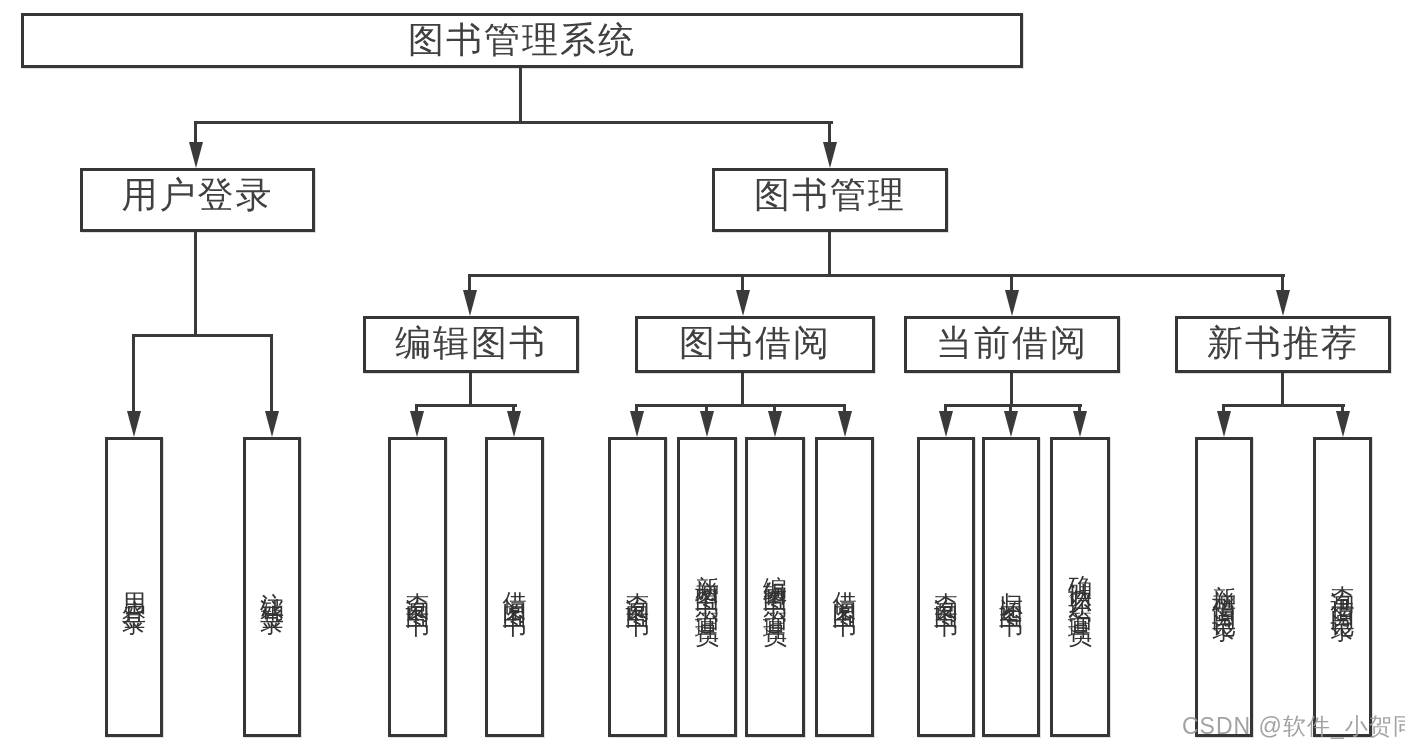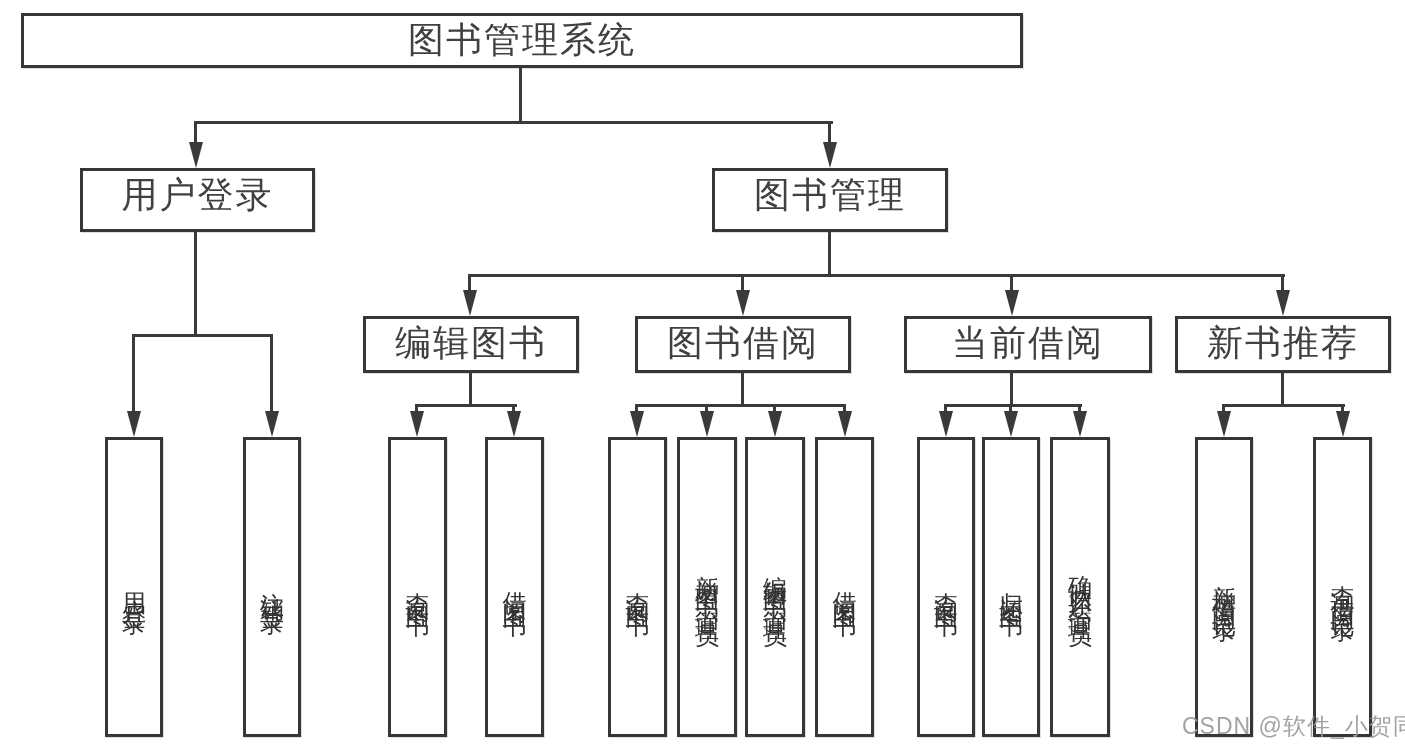--- a/index.html
+++ b/index.html
@@ -91,24 +91,24 @@
   <div class="ln" style="left:1010px;top:274px;width:3px;height:20px"></div>
   <div class="ln" style="left:1281px;top:274px;width:3px;height:20px"></div>
   <div class="ar" style="left:463px;top:290px"></div>
   <div class="ar" style="left:736px;top:290px"></div>
   <div class="ar" style="left:1005px;top:290px"></div>
   <div class="ar" style="left:1276px;top:290px"></div>
 
   <div class="box" style="left:363px;top:316px;width:216px;height:57px">
     <span>编辑图书</span>
   </div>
-  <div class="box" style="left:635px;top:316px;width:216px;height:57px">
+  <div class="box" style="left:635px;top:316px;width:240px;height:57px">
     <span>图书借阅</span>
   </div>
-  <div class="box" style="left:904px;top:316px;width:248px;height:57px">
+  <div class="box" style="left:904px;top:316px;width:216px;height:57px">
     <span>当前借阅</span>
   </div>
   <div class="box" style="left:1175px;top:316px;width:216px;height:57px">
     <span>新书推荐</span>
   </div>
 
   <div class="ln" style="left:469px;top:373px;width:3px;height:34px"></div>
   <div class="ln" style="left:415px;top:404px;width:102px;height:3px"></div>
   <div class="ln" style="left:415px;top:404px;width:3px;height:12px"></div>
   <div class="ln" style="left:512px;top:404px;width:3px;height:12px"></div>

